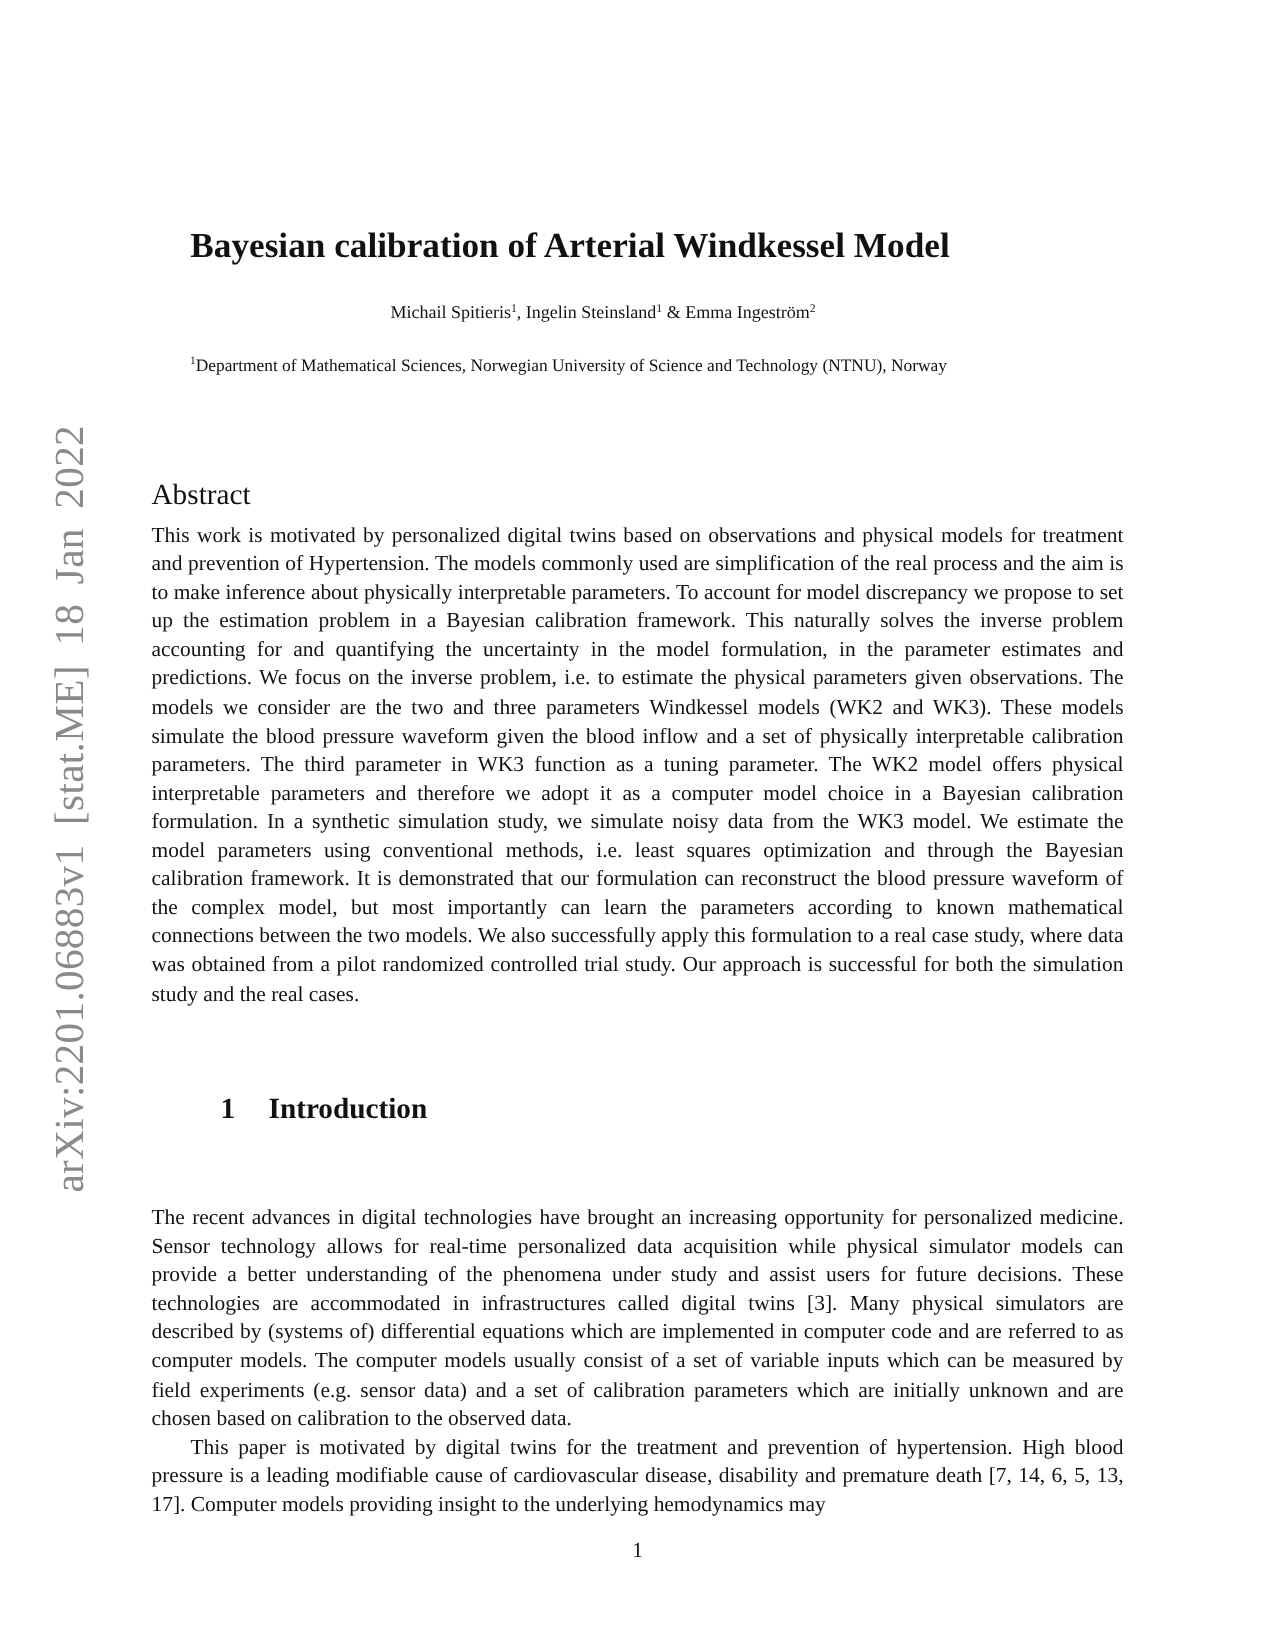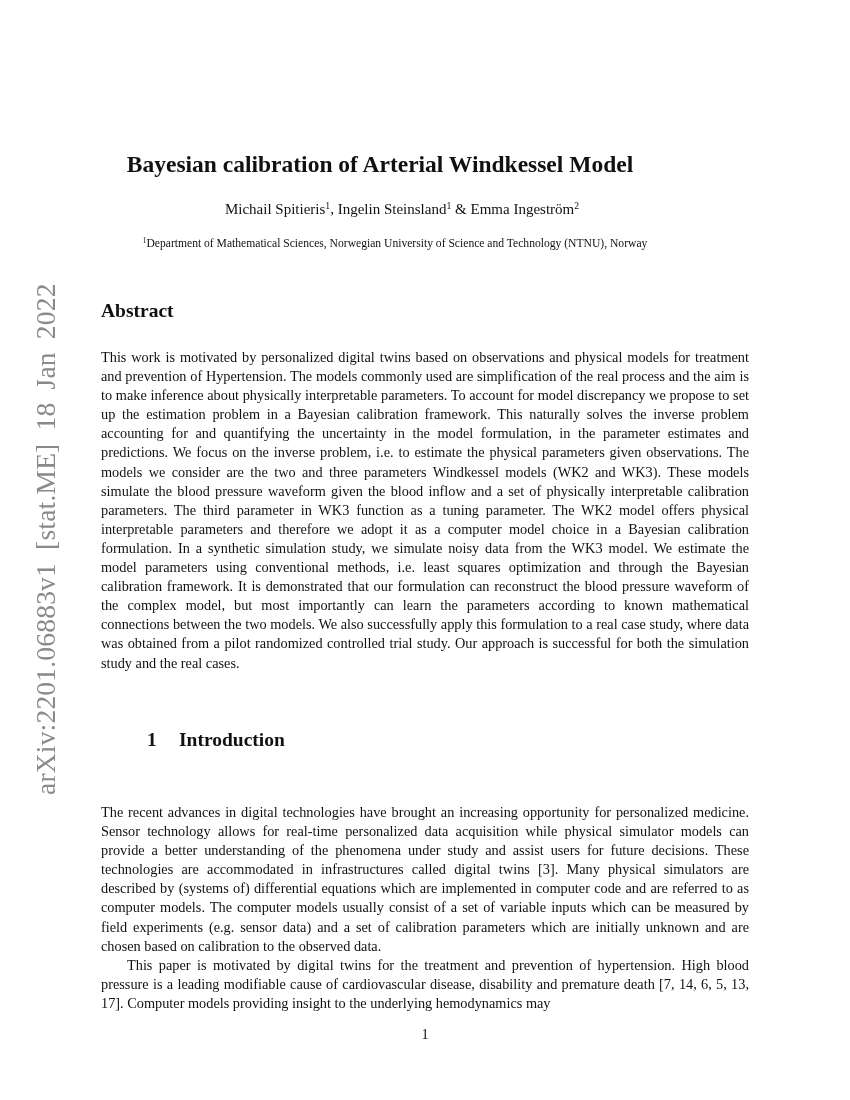--- a/index.html
+++ b/index.html
@@ -16,30 +16,30 @@
     white-space: nowrap;
     font-family: "Liberation Serif", serif; font-size: 27.5px; color: #8a8a8a;
     letter-spacing: 0.2px; word-spacing: 6px;
   }
   .title {
     position: absolute; left: 0; width: 760px; top: 151px; text-align: center;
     font-family: "Liberation Serif", serif; font-size: 23.5px; font-weight: bold; color: #111;
   }
   .authors {
     position: absolute; left: 0; width: 804px; top: 201px; text-align: center;
-    font-family: "Liberation Serif", serif; font-size: 15px;
+    font-family: "Liberation Serif", serif; font-size: 12px;
   }
   .affils {
-    position: absolute; left: 16px; width: 758px; top: 235px; text-align: center;
+    position: absolute; left: 0; width: 758px; top: 235px; text-align: center;
     font-family: "Liberation Serif", serif; font-size: 11.6px; line-height: 17px;
   }
   sup { font-size: 0.65em; vertical-align: 0.55em; line-height: 0; }
   .h-abstract {
-    position: absolute; left: 101px; top: 300px;
-    font-family: "Liberation Serif", serif; font-size: 19.5px; font-weight: bold;
+    position: absolute; left: 101px; top: 320px;
+    font-family: "Liberation Serif", serif; font-size: 19.5px; font-weight: normal;
   }
   .body-text {
     position: absolute; left: 101px; width: 648px;
     font-family: "Liberation Serif", serif; font-size: 14.3px; line-height: 19.1px;
     text-align: justify; color: #111;
   }
   .abstract-text { top: 348px; }
   .h-intro {
     position: absolute; left: 101px; top: 729px;
     font-family: "Liberation Serif", serif; font-size: 19.5px; font-weight: bold; margin-left: 46px;

